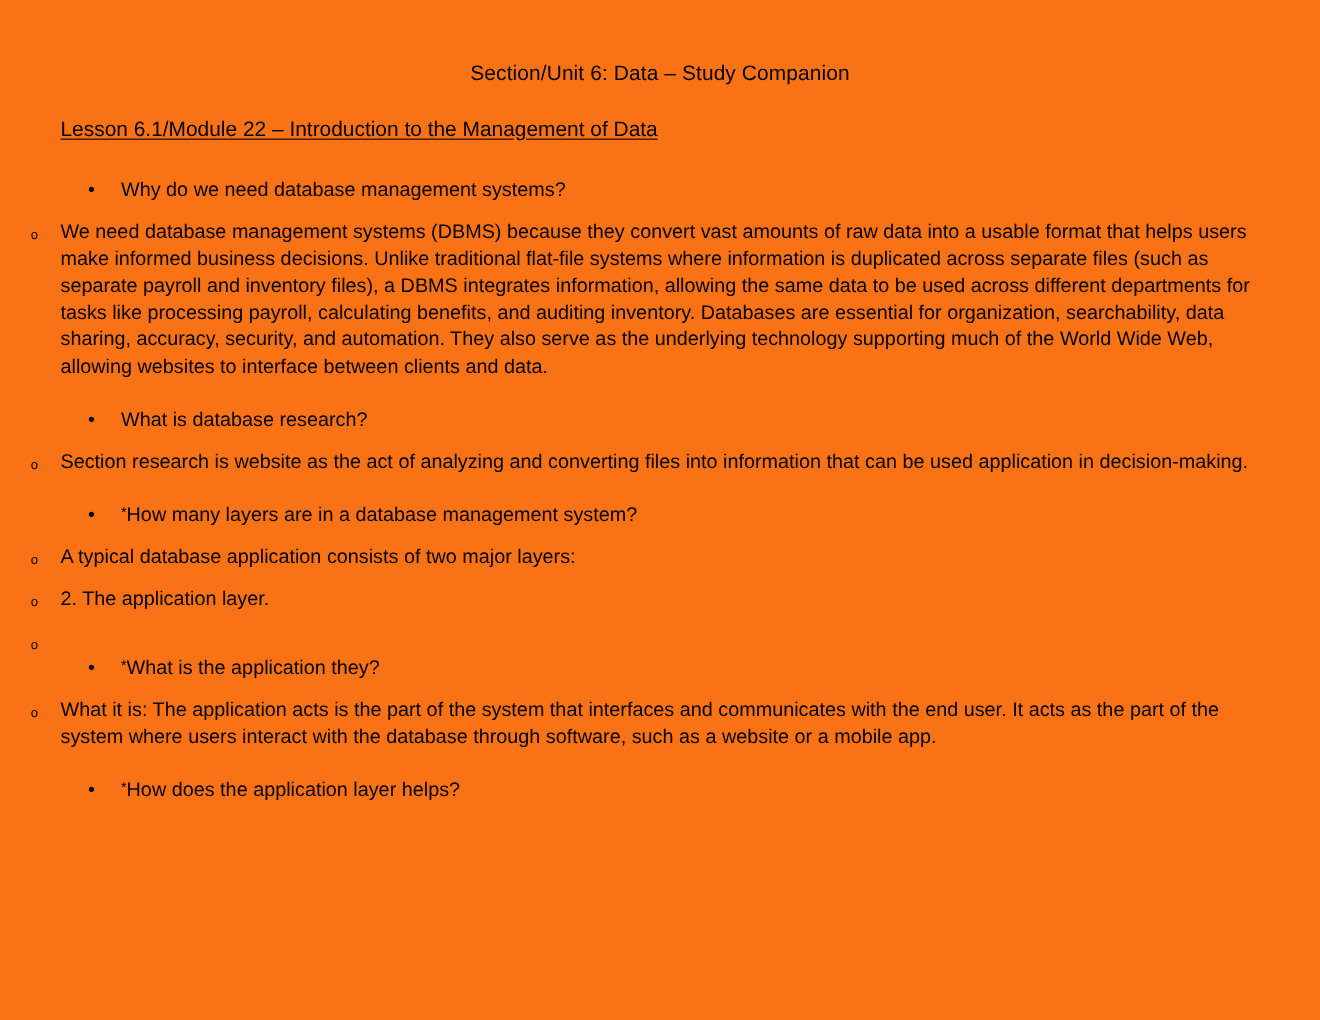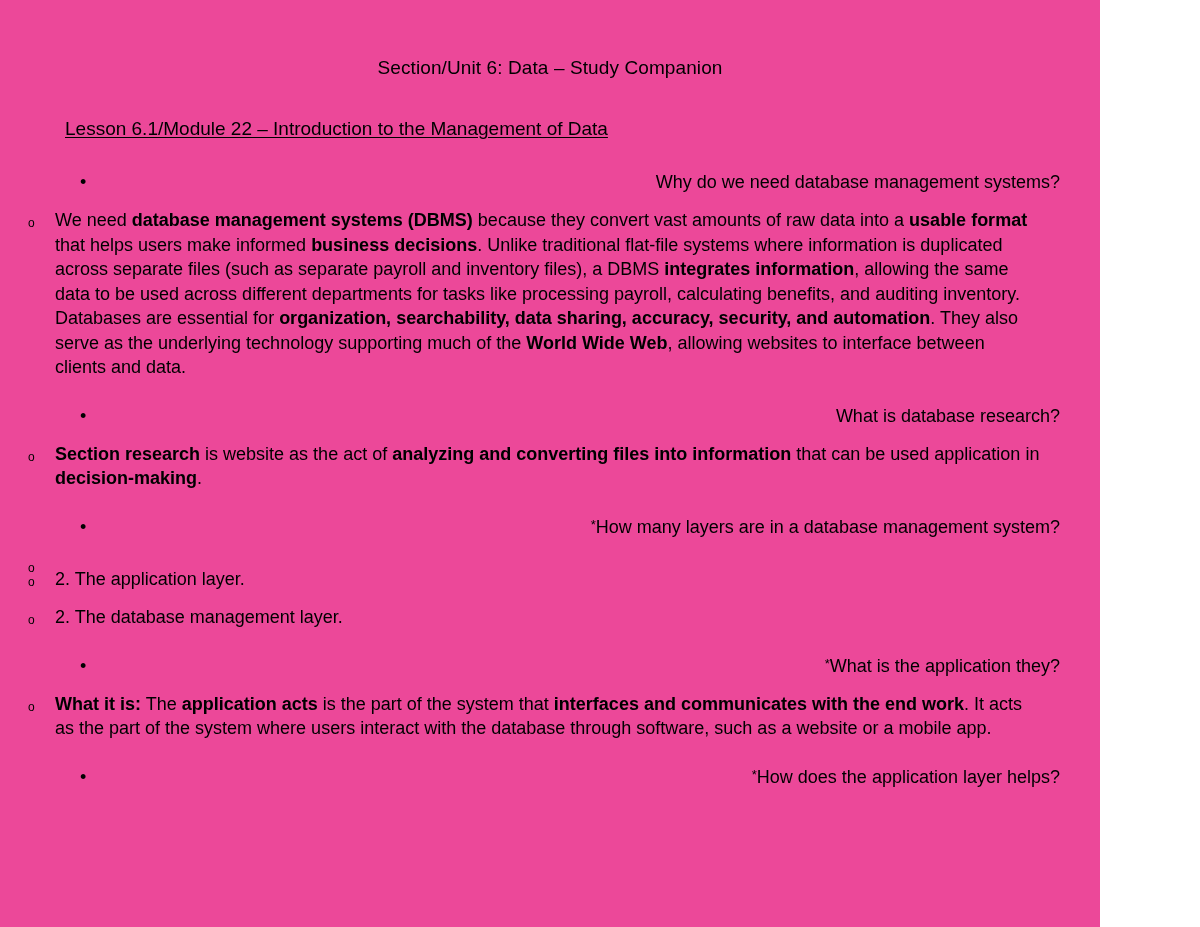--- a/index.html
+++ b/index.html
@@ -9,36 +9,36 @@
   }
   body {
     width: 1200px;
     height: 927px;
     font-family: "Liberation Sans", sans-serif;
     color: #000000;
     -webkit-font-smoothing: antialiased;
   }
   .page {
     position: relative;
-    width: 1100px;
+    width: 1200px;
     height: 927px;
-    background: #ec4899;
+    background: #f97316;
     overflow: hidden;
   }
   .doc-title {
     text-align: center;
     font-size: 19px;
     line-height: 24px;
     margin: 0;
     padding-top: 56px;
     font-weight: normal;
     letter-spacing: 0.1px;
   }
   .section-heading {
-    margin: 10px;
+    margin: 0;
     padding-top: 27px;
     padding-left: 55px;
     font-size: 19px;
     line-height: 24px;
     font-weight: normal;
   }
   .section-heading span.ul {
     text-decoration: underline;
     text-underline-offset: 2px;
   }
@@ -56,21 +56,20 @@
   .lvl1-item > .bullet {
     position: absolute;
     left: 80px;
     top: 0;
     font-size: 18px;
     line-height: 24px;
   }
   .lvl1-text {
     display: block;
     padding-right: 40px;
-    text-align: right;
   }
   .lvl2-list {
     margin: 0;
     padding: 0;
     list-style: none;
   }
   .lvl2-item {
     position: relative;
     padding-left: 55px;
     font-size: 18px;
@@ -82,21 +81,21 @@
     left: 28px;
     top: 5px;
     font-size: 12px;
     line-height: 20px;
   }
   .sup-star {
     font-size: 13px;
     vertical-align: 4px;
     line-height: 0;
   }
-  b { font-weight: bold; }
+  b { font-weight: normal; }
   .gap-lvl1 { height: 24px; }
   .gap-sub  { height: 14px; }
   .gap-tight { height: 14px; }
   .first-group { margin-top: 29px; }
 </style>
 </head>
 <body>
 
 <div class="page">
 
@@ -131,36 +130,36 @@
         </ul>
       </li>
       <li class="gap-lvl1"></li>
       <li class="lvl1-item">
         <span class="bullet">•</span>
         <span class="lvl1-text"><span class="sup-star">*</span><span>How many layers are in a database management system?</span></span>
       </li>
       <li class="gap-sub"></li>
       <li>
         <ul class="lvl2-list">
-          <li class="lvl2-item"><span class="bullet-o">o</span></li>
+          <li class="lvl2-item"><span class="bullet-o">o</span><span><span>A typical database application consists of two major layers:</span></span></li>
           <li class="gap-tight"></li>
           <li class="lvl2-item"><span class="bullet-o">o</span><span><span>2. The application layer.</span></span></li>
           <li class="gap-tight"></li>
-          <li class="lvl2-item"><span class="bullet-o">o</span><span><span>2. The database management layer.</span></span></li>
+          <li class="lvl2-item"><span class="bullet-o">o</span></li>
         </ul>
       </li>
       <li class="gap-lvl1"></li>
       <li class="lvl1-item">
         <span class="bullet">•</span>
         <span class="lvl1-text"><span class="sup-star">*</span><span>What is the application they?</span></span>
       </li>
       <li class="gap-sub"></li>
       <li>
         <ul class="lvl2-list">
-          <li class="lvl2-item"><span class="bullet-o">o</span><span><b>What it is:</b><span> The </span><b>application acts</b><span> is the part of the system that </span><b>interfaces and communicates with the end work</b><span>. It acts as the part of the system where users interact with the database through software, such as a website or a mobile app.</span></span></li>
+          <li class="lvl2-item"><span class="bullet-o">o</span><span><b>What it is:</b><span> The </span><b>application acts</b><span> is the part of the system that </span><b>interfaces and communicates with the end user</b><span>. It acts as the part of the system where users interact with the database through software, such as a website or a mobile app.</span></span></li>
         </ul>
       </li>
       <li class="gap-lvl1"></li>
       <li class="lvl1-item">
         <span class="bullet">•</span>
         <span class="lvl1-text"><span class="sup-star">*</span><span>How does the application layer helps?</span></span>
       </li>
     </ul>
 
 </div>

